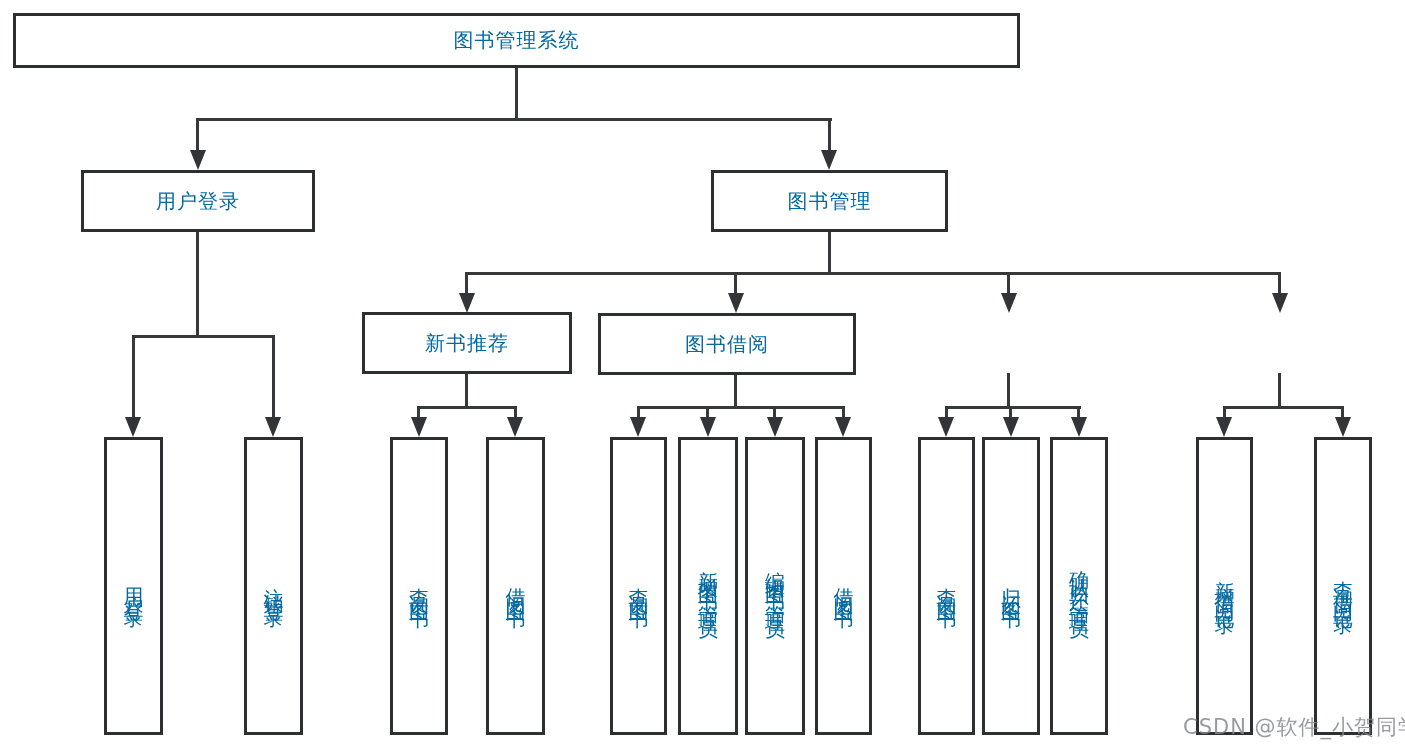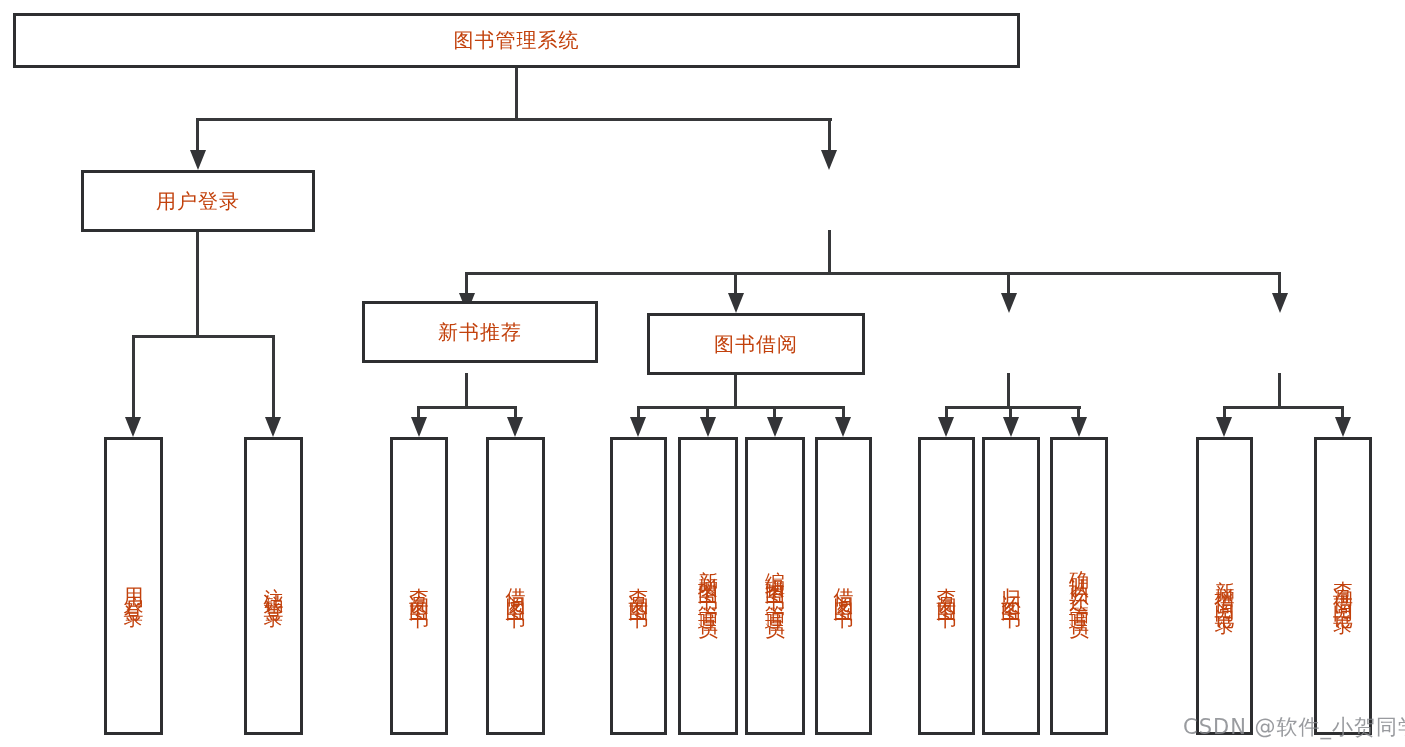--- a/index.html
+++ b/index.html
@@ -1,20 +1,20 @@
 <!DOCTYPE html>
 <html><head>
 <meta charset="utf-8">
 <style>
   html,body{margin:0;padding:0;background:#ffffff;}
   .canvas{position:relative;width:1405px;height:747px;background:#ffffff;overflow:hidden;
           font-family:"DejaVu Sans","Liberation Sans",sans-serif;color:#1a1a1a;}
   .box{position:absolute;box-sizing:border-box;background:#ffffff;border:3px solid #2e2f31;
        display:flex;align-items:center;justify-content:center;z-index:2;}
-  .box .lbl{font-size:20px;letter-spacing:1px;color:#c2410c;white-space:nowrap;}
+  .box .lbl{font-size:20px;letter-spacing:1px;color:#0369a1;white-space:nowrap;}
   .leaf .lbl{writing-mode:vertical-rl;text-orientation:mixed;letter-spacing:7px;
              font-size:20px;line-height:1.05;white-space:normal;}
   .vl{position:absolute;width:3px;background:#37383a;z-index:1;}
   .hl{position:absolute;height:3px;background:#37383a;z-index:1;}
   .ar{position:absolute;width:0;height:0;border-left:8px solid transparent;
       border-right:8px solid transparent;border-top:20px solid #333437;z-index:1;}
   .watermark{position:absolute;left:1183px;top:713px;font-size:21px;color:rgba(135,138,142,0.85);
              z-index:6;white-space:nowrap;letter-spacing:1px;}
 </style>
 </head>
@@ -29,43 +29,46 @@
   <div class="vl" style="left:515px;top:66px;height:54px"></div>
   <div class="hl" style="left:196px;top:118px;width:636px"></div>
   <div class="vl" style="left:196px;top:118px;height:34px"></div>
   <div class="ar" style="left:190px;top:150px"></div>
   <div class="vl" style="left:828px;top:118px;height:34px"></div>
   <div class="ar" style="left:821px;top:150px"></div>
 
   <div class="box" style="left:81px;top:170px;width:234px;height:62px">
     <span class="lbl">用户登录</span>
   </div>
+  <div class="box" style="left:711px;top:170px;width:237px;height:62px">
+    <span class="lbl">图书管理</span>
+  </div>
 
   <div class="vl" style="left:196px;top:230px;height:108px"></div>
   <div class="hl" style="left:132px;top:335px;width:143px"></div>
   <div class="vl" style="left:132px;top:335px;height:84px"></div>
   <div class="ar" style="left:125px;top:417px"></div>
   <div class="vl" style="left:272px;top:335px;height:84px"></div>
   <div class="ar" style="left:265px;top:417px"></div>
 
   <div class="vl" style="left:828px;top:230px;height:44px"></div>
   <div class="hl" style="left:465px;top:272px;width:816px"></div>
   <div class="vl" style="left:465px;top:272px;height:23px"></div>
   <div class="ar" style="left:459px;top:293px"></div>
   <div class="vl" style="left:734px;top:272px;height:23px"></div>
   <div class="ar" style="left:728px;top:293px"></div>
   <div class="vl" style="left:1007px;top:272px;height:23px"></div>
   <div class="ar" style="left:1001px;top:293px"></div>
   <div class="vl" style="left:1278px;top:272px;height:23px"></div>
   <div class="ar" style="left:1272px;top:293px"></div>
 
-  <div class="box" style="left:362px;top:301px;width:236px;height:62px">
+  <div class="box" style="left:362px;top:312px;width:210px;height:62px">
     <span class="lbl">新书推荐</span>
   </div>
-  <div class="box" style="left:647px;top:313px;width:218px;height:62px">
+  <div class="box" style="left:598px;top:313px;width:258px;height:62px">
     <span class="lbl">图书借阅</span>
   </div>
 
   <div class="vl" style="left:465px;top:373px;height:35px"></div>
   <div class="hl" style="left:417px;top:406px;width:100px"></div>
   <div class="vl" style="left:417px;top:406px;height:14px"></div>
   <div class="ar" style="left:411px;top:417px"></div>
   <div class="vl" style="left:514px;top:406px;height:14px"></div>
   <div class="ar" style="left:507px;top:417px"></div>
 

